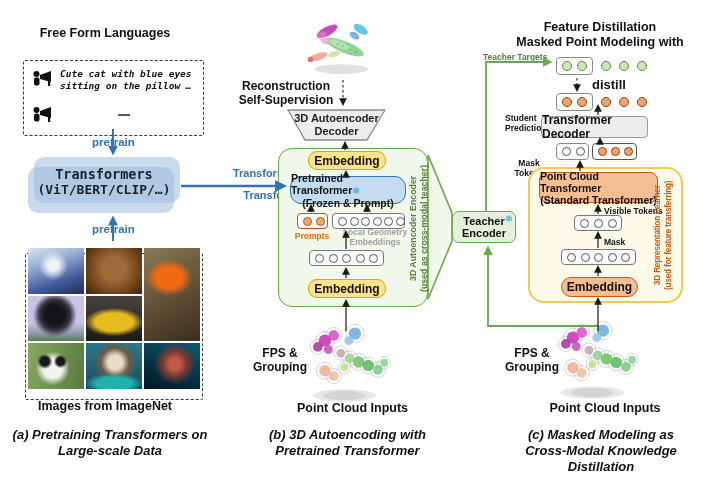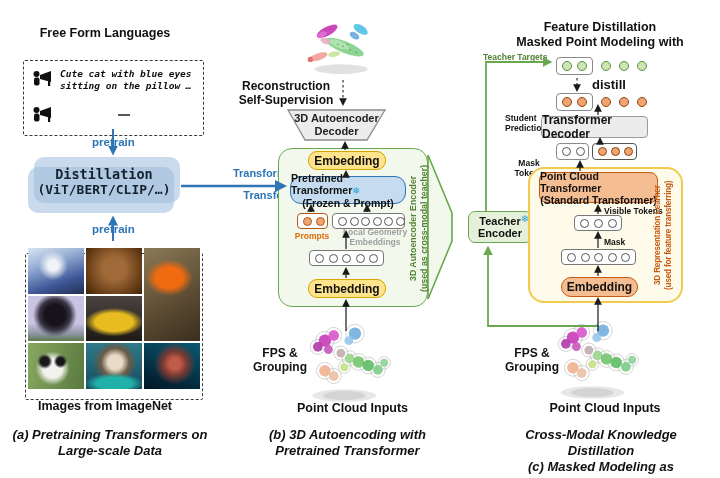--- a/index.html
+++ b/index.html
@@ -149,21 +149,21 @@
         <rect x="16" y="12" width="2.2" height="5" fill="#111"></rect>
       </svg>
       <div class="abs mono b" style="left:70px;top:46px;width:60px;font-size:10px;text-align:center;">……</div>
     </div>
 
     <div class="abs b blue" style="left:60px;top:136px;font-size:11.5px;">pretrain</div>
 
     <div class="stacklayer" style="left:34px;top:157px;width:146px;height:46px;"></div>
     <div class="stacklayer" style="left:28px;top:167px;width:146px;height:46px;"></div>
     <div class="abs ctr" style="left:24px;top:166px;width:160px;">
-      <div class="mono b" style="font-size:13.5px;color:#14222e;">Distillation</div>
+      <div class="mono b" style="font-size:13.5px;color:#14222e;">Transformers</div>
       <div class="mono b" style="font-size:13px;color:#14222e;">(ViT/BERT/CLIP/…)</div>
     </div>
 
     <div class="abs b blue" style="left:60px;top:223px;font-size:11.5px;">pretrain</div>
 
     <div class="dashedbox" style="left:25px;top:245px;width:178px;height:147px;"></div>
     <div id="imgrid">
       <div class="tile t-m"></div>
       <div class="tile t-d"></div>
       <div class="tile t-s"></div>
@@ -232,21 +232,21 @@
       <span class="tok w"></span>
     </div>
 
     <div class="roundbox emb-y" style="left:308px;top:279px;width:78px;height:19px;">Embedding</div>
 
     <div class="vwrap" style="left:408px;top:152px;width:22px;height:153px;">
       <span class="vtext green" style="font-size:8.8px;">3D Autoencoder Encoder</span>
       <span class="vtext green" style="font-size:8.8px;">(used as cross-modal teacher)</span>
     </div>
 
-    <div class="roundbox teacherbox" style="left:468px;top:211px;width:64px;height:32px;">
+    <div class="roundbox teacherbox" style="left:452px;top:211px;width:64px;height:32px;">
       <div>Teacher</div>
       <div>Encoder</div>
       <span class="snow abs" style="right:2px;top:1px;">❄</span>
     </div>
 
     <svg class="abs" style="left:292px;top:323px;width:110px;height:84px;" viewBox="0 0 110 95">
         <use href="#pc-grouped"></use>
       </svg>
     <div class="abs ctr b" style="left:248px;top:346px;width:64px;font-size:12px;line-height:14px;">
       <div>FPS &amp;</div>
@@ -334,22 +334,22 @@
 
     <svg class="abs" style="left:540px;top:320px;width:110px;height:84px;" viewBox="0 0 110 95">
         <use href="#pc-grouped"></use>
       </svg>
     <div class="abs ctr b" style="left:500px;top:346px;width:64px;font-size:12px;line-height:14px;">
       <div>FPS &amp;</div>
       <div>Grouping</div>
     </div>
     <div class="abs ctr b" style="left:540px;top:401px;width:130px;font-size:12.5px;">Point Cloud Inputs</div>
     <div class="abs ctr caption" style="left:495px;top:427px;width:212px;">
+      <div>(c)   Masked Modeling as</div>
       <div>Cross-Modal Knowledge Distillation</div>
-      <div>(c)   Masked Modeling as</div>
     </div>
   </div>
 
   <svg id="over" class="layer" width="720" height="478">
     <defs>
       <marker id="mk-b" viewBox="0 0 10 10" refX="7.5" refY="5" markerWidth="6.5" markerHeight="6.5" orient="auto-start-reverse">
         <path d="M0,0 L10,5 L0,10 z" fill="#1a1a1a"></path>
         </marker>
       <marker id="mk-bl" viewBox="0 0 10 10" refX="7.5" refY="5" markerWidth="5" markerHeight="5" orient="auto-start-reverse">
         <path d="M0,0 L10,5 L0,10 z" fill="#2e75b6"></path>

